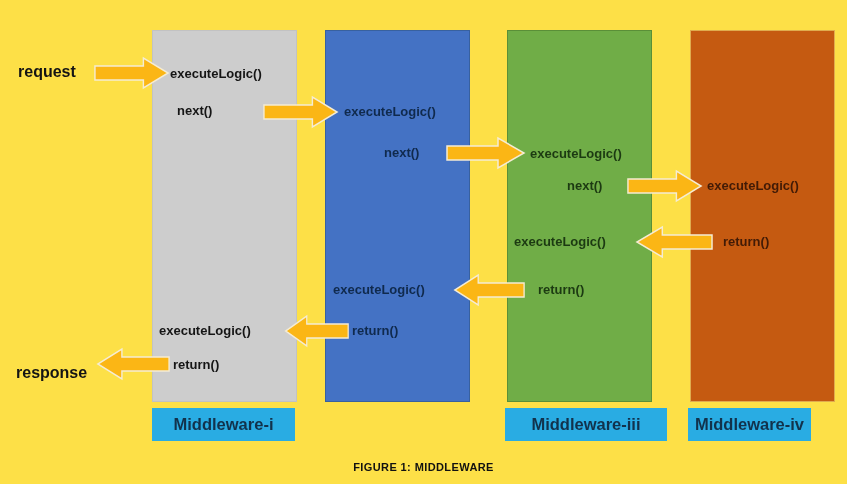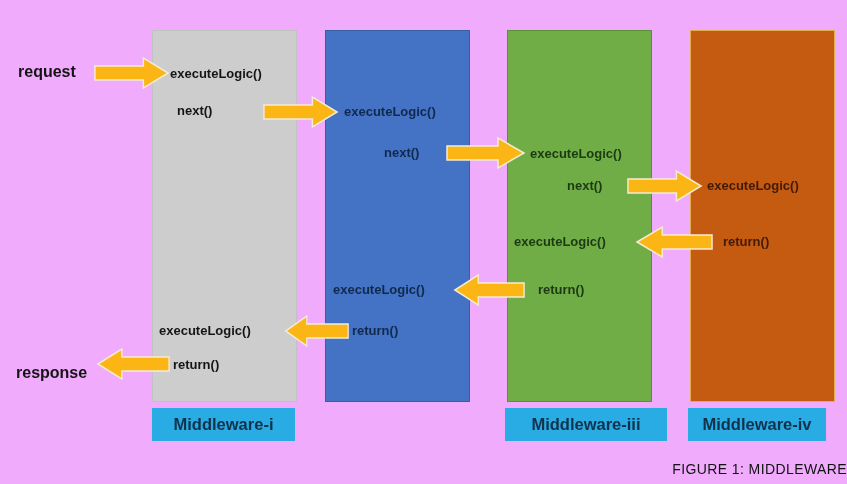--- a/index.html
+++ b/index.html
@@ -1,20 +1,20 @@
 <!DOCTYPE html>
 <html><head>
 <meta charset="utf-8">
 <style>
   html, body { margin: 0; padding: 0; background: #ffffff; }
   .canvas {
     position: relative;
     width: 847px;
     height: 484px;
-    background: #f0abfc;
+    background: #fde047;
     font-family: "Liberation Sans", sans-serif;
     overflow: hidden;
   }
   .col { position: absolute; top: 30px; width: 143px; height: 370px; }
   .col-gray   { background: #cdcdcd; border: 1px solid #c2c2c2; }
   .col-blue   { background: #4472c4; border: 1px solid #38619f; }
   .col-green  { background: #70ad47; border: 1px solid #5a8f38; }
   .col-orange { background: #c55a11; border: 1px solid #e0ac4e; }
 
   .t {
@@ -44,23 +44,23 @@
     font-weight: bold;
     font-size: 16.5px;
     line-height: 33px;
     text-align: center;
   }
 
   .caption {
     position: absolute;
     left: 0; right: 0;
     top: 461px;
-    text-align: right;
-    font-weight: normal;
-    font-size: 14px;
+    text-align: center;
+    font-weight: bold;
+    font-size: 11px;
     letter-spacing: 0.4px;
     color: #111111;
   }
 </style>
 </head>
 <body>
 
 <div class="canvas">
 
   <div class="col col-gray" style="left:152px;"></div>
@@ -126,17 +126,17 @@
       </svg>
   </div>
   <div class="arrow left" style="left:96px;  top:347px; width:74px;">
     <svg viewBox="0 0 80 34" preserveAspectRatio="none">
         <polygon points="1,10 52,10 52,2 78,17 52,32 52,24 1,24" fill="#fbb615" stroke="#f5ecd4" stroke-width="1.5"></polygon>
       </svg>
   </div>
 
   <div class="tag" style="left:152px; width:143px;">Middleware-i</div>
   <div class="tag" style="left:505px; width:162px;">Middleware-iii</div>
-  <div class="tag" style="left:688px; width:138px;">Middleware-iv</div>
+  <div class="tag" style="left:688px; width:123px;">Middleware-iv</div>
 
   <div class="caption">FIGURE 1: MIDDLEWARE</div>
 
 </div>
 
 </body></html>

